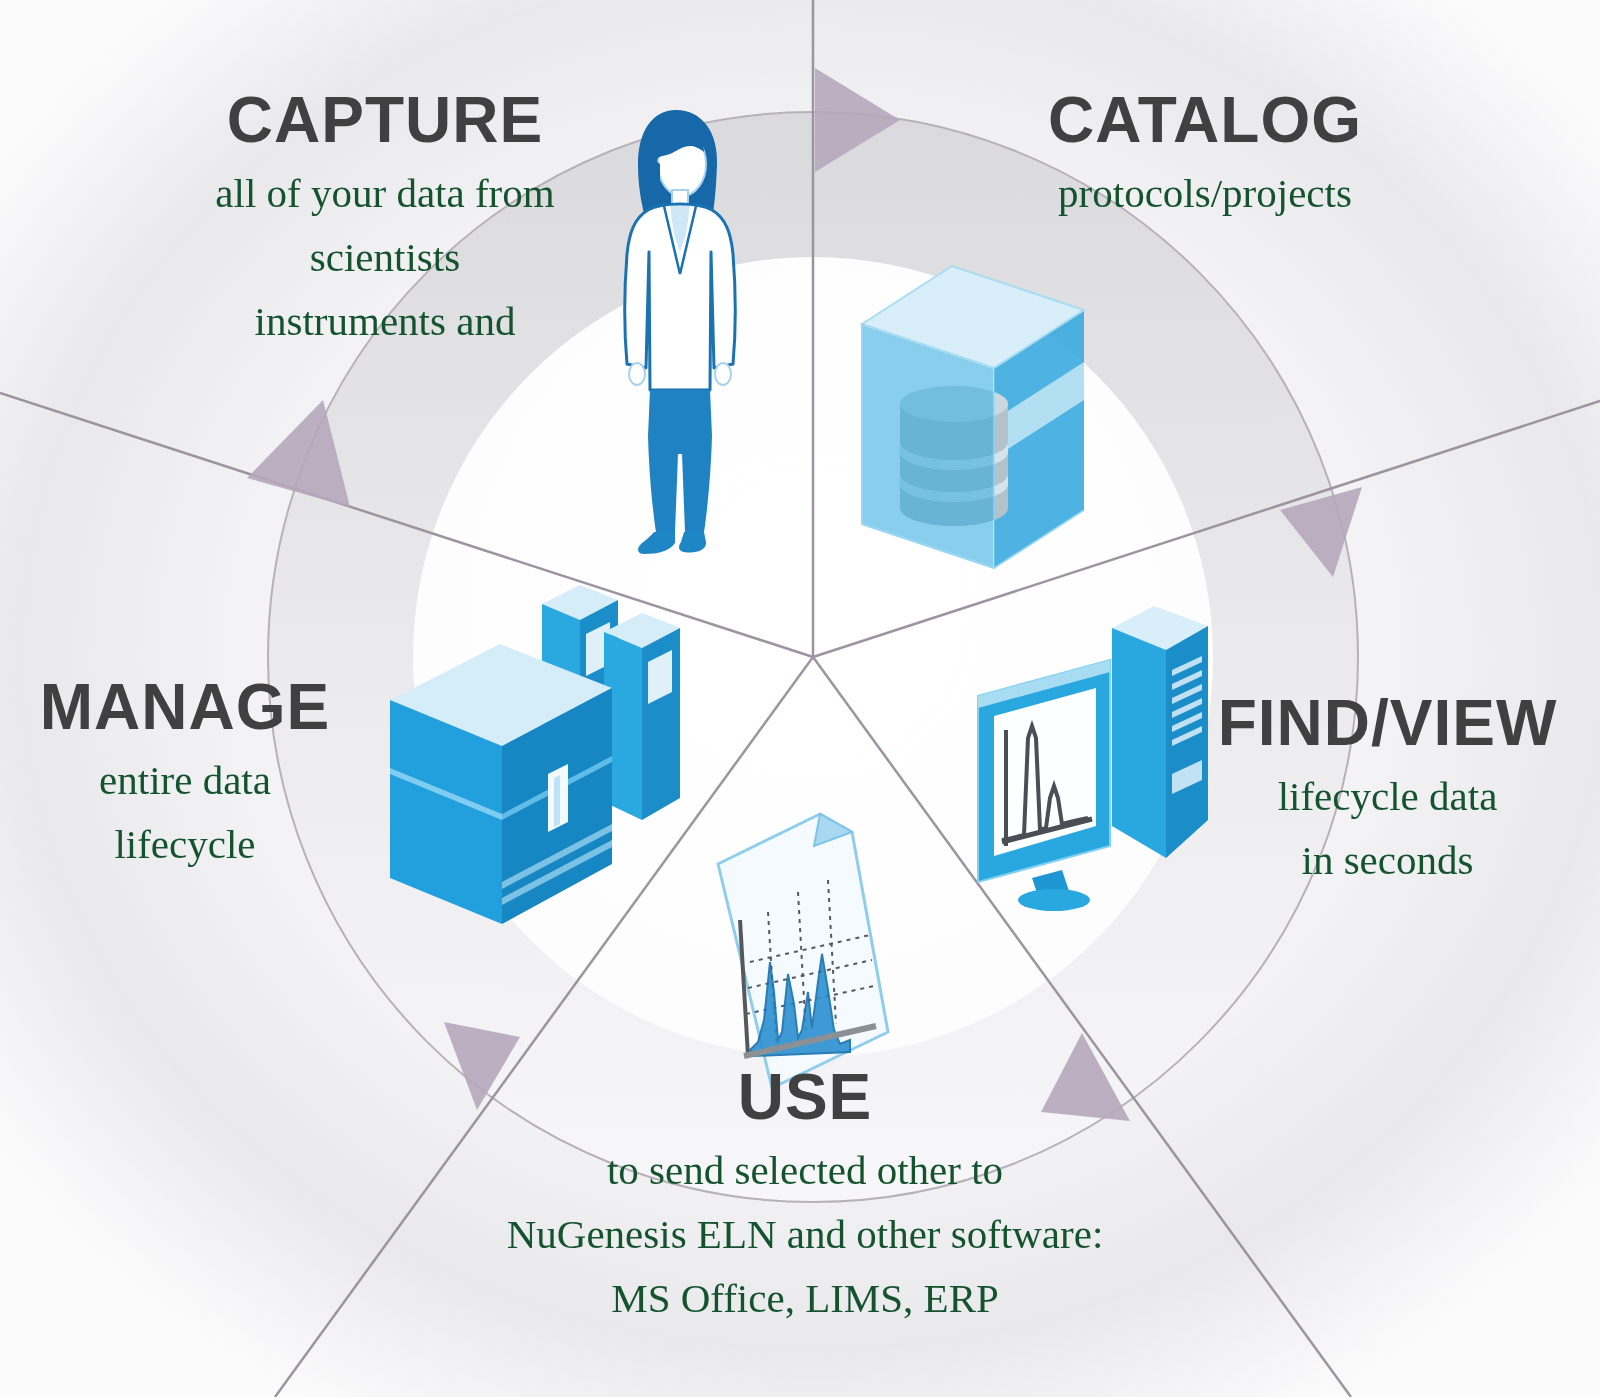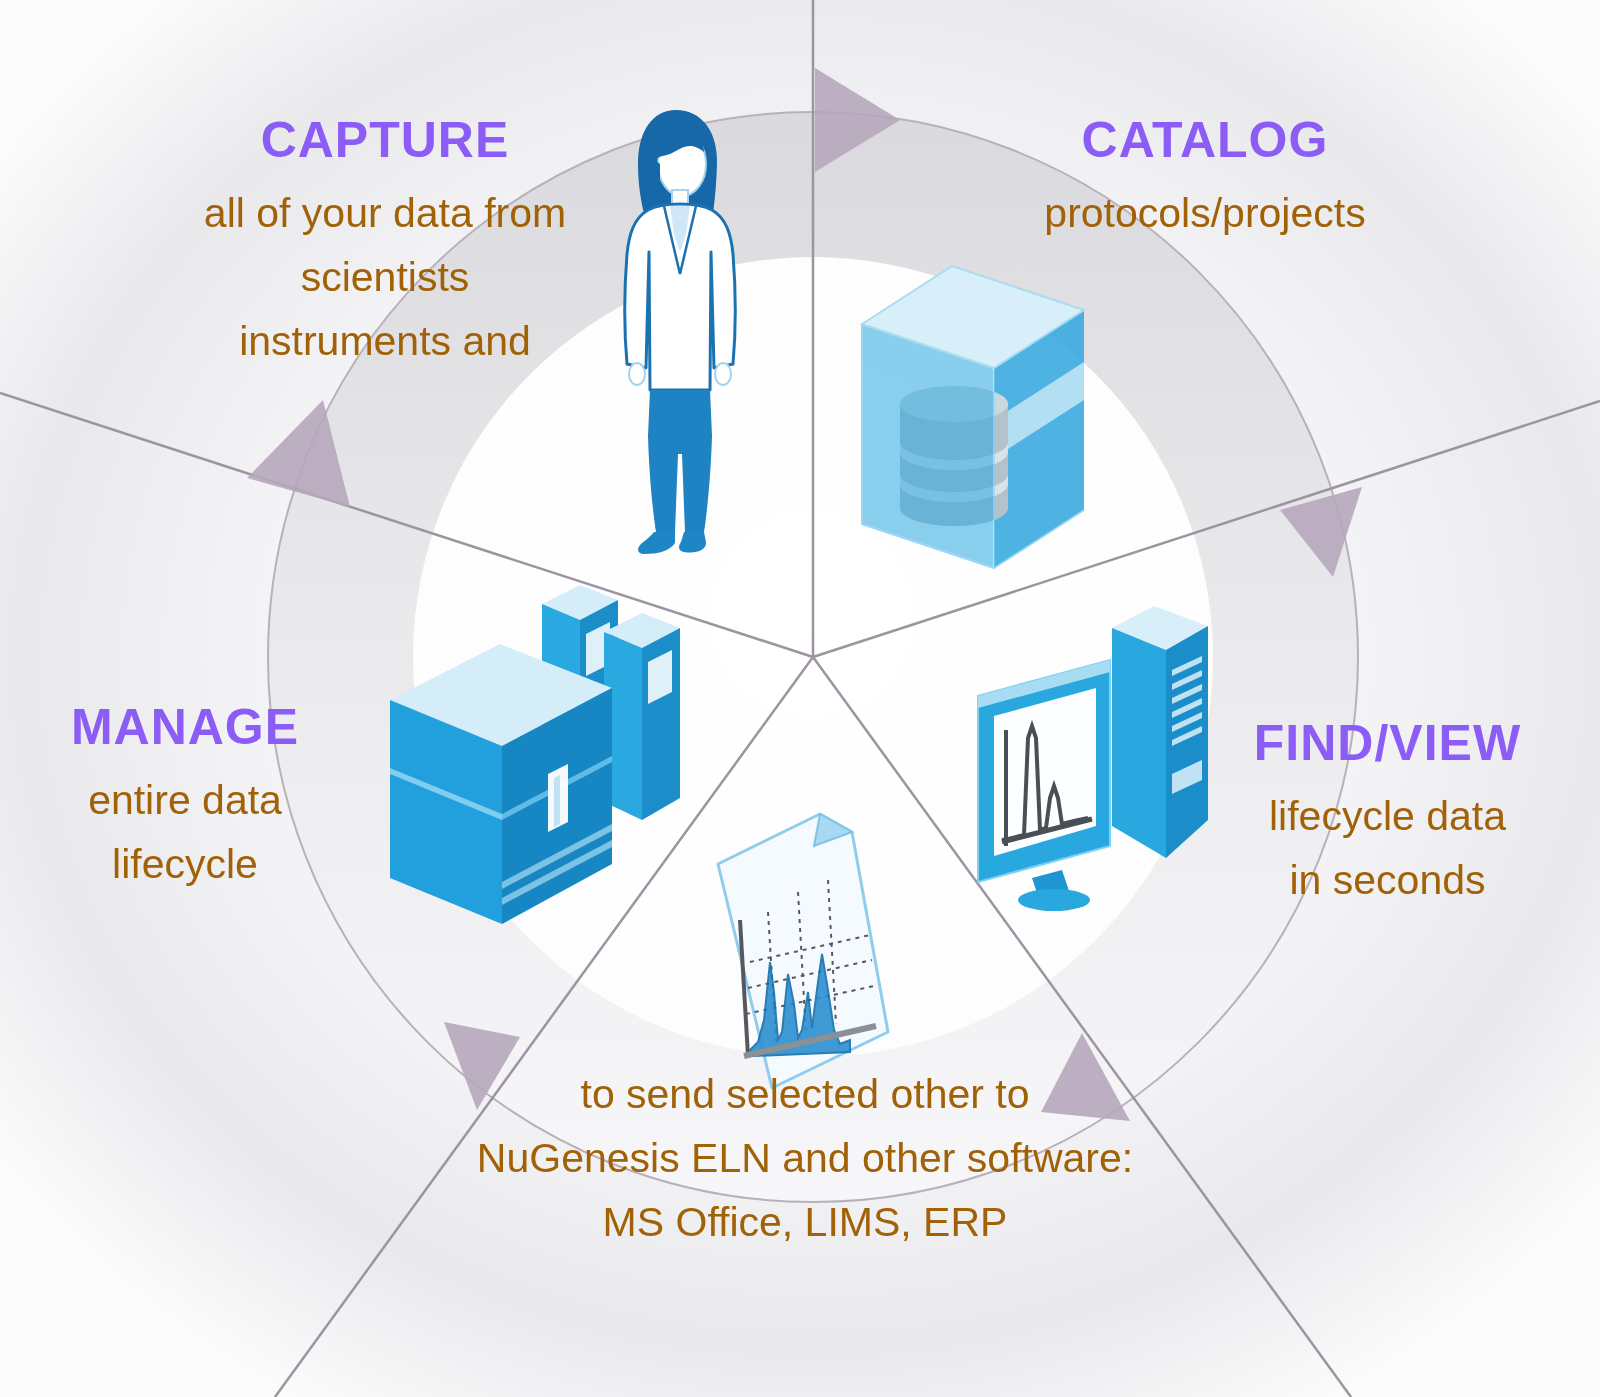--- a/index.html
+++ b/index.html
@@ -7,32 +7,32 @@
     position:relative;
     width:1600px;height:1397px;
     overflow:hidden;
     font-family:"Liberation Sans", sans-serif;
     background:#ffffff;
   }
   .bg-svg{position:absolute;left:0;top:0;}
   .icon{position:absolute;}
   .seg{position:absolute;text-align:center;}
   .seg .h{
-    font-size:50px;
+    font-size:64px;
     font-weight:800;
     letter-spacing:1px;
-    color:#8b5cf6;
+    color:#404040;
     line-height:70px;
-    margin-top:20px;
   }
   .seg .d{
     font-size:41px;
     font-weight:400;
-    color:#a16207;
+    color:#14532d;
     line-height:64px;
+    font-family:Liberation Serif, serif;
   }
   .seg .h{margin-bottom:6px;}
   
   .seg-capture {left:120px;  top:85px;   width:530px;}
   .seg-catalog {left:955px;  top:85px;   width:500px;}
   .seg-findview{left:1185px; top:688px;  width:405px;text-align:center;}
   .seg-manage  {left:20px;   top:672px;  width:330px;}
   .seg-use     {left:450px;  top:1062px; width:710px;}
   
   .icon-scientist  {left:590px; top:102px; width:180px; height:460px;}
@@ -204,18 +204,19 @@
     <div class="d">in seconds</div>
   </div>
 
   <div class="seg seg-manage">
     <div class="h">MANAGE</div>
     <div class="d">entire data</div>
     <div class="d">lifecycle</div>
   </div>
 
   <div class="seg seg-use">
+    <div class="h">USE</div>
     <div class="d">to send selected other to</div>
     <div class="d">NuGenesis ELN and other software:</div>
     <div class="d">MS Office, LIMS, ERP</div>
   </div>
 
 </div>
 
 </body></html>

